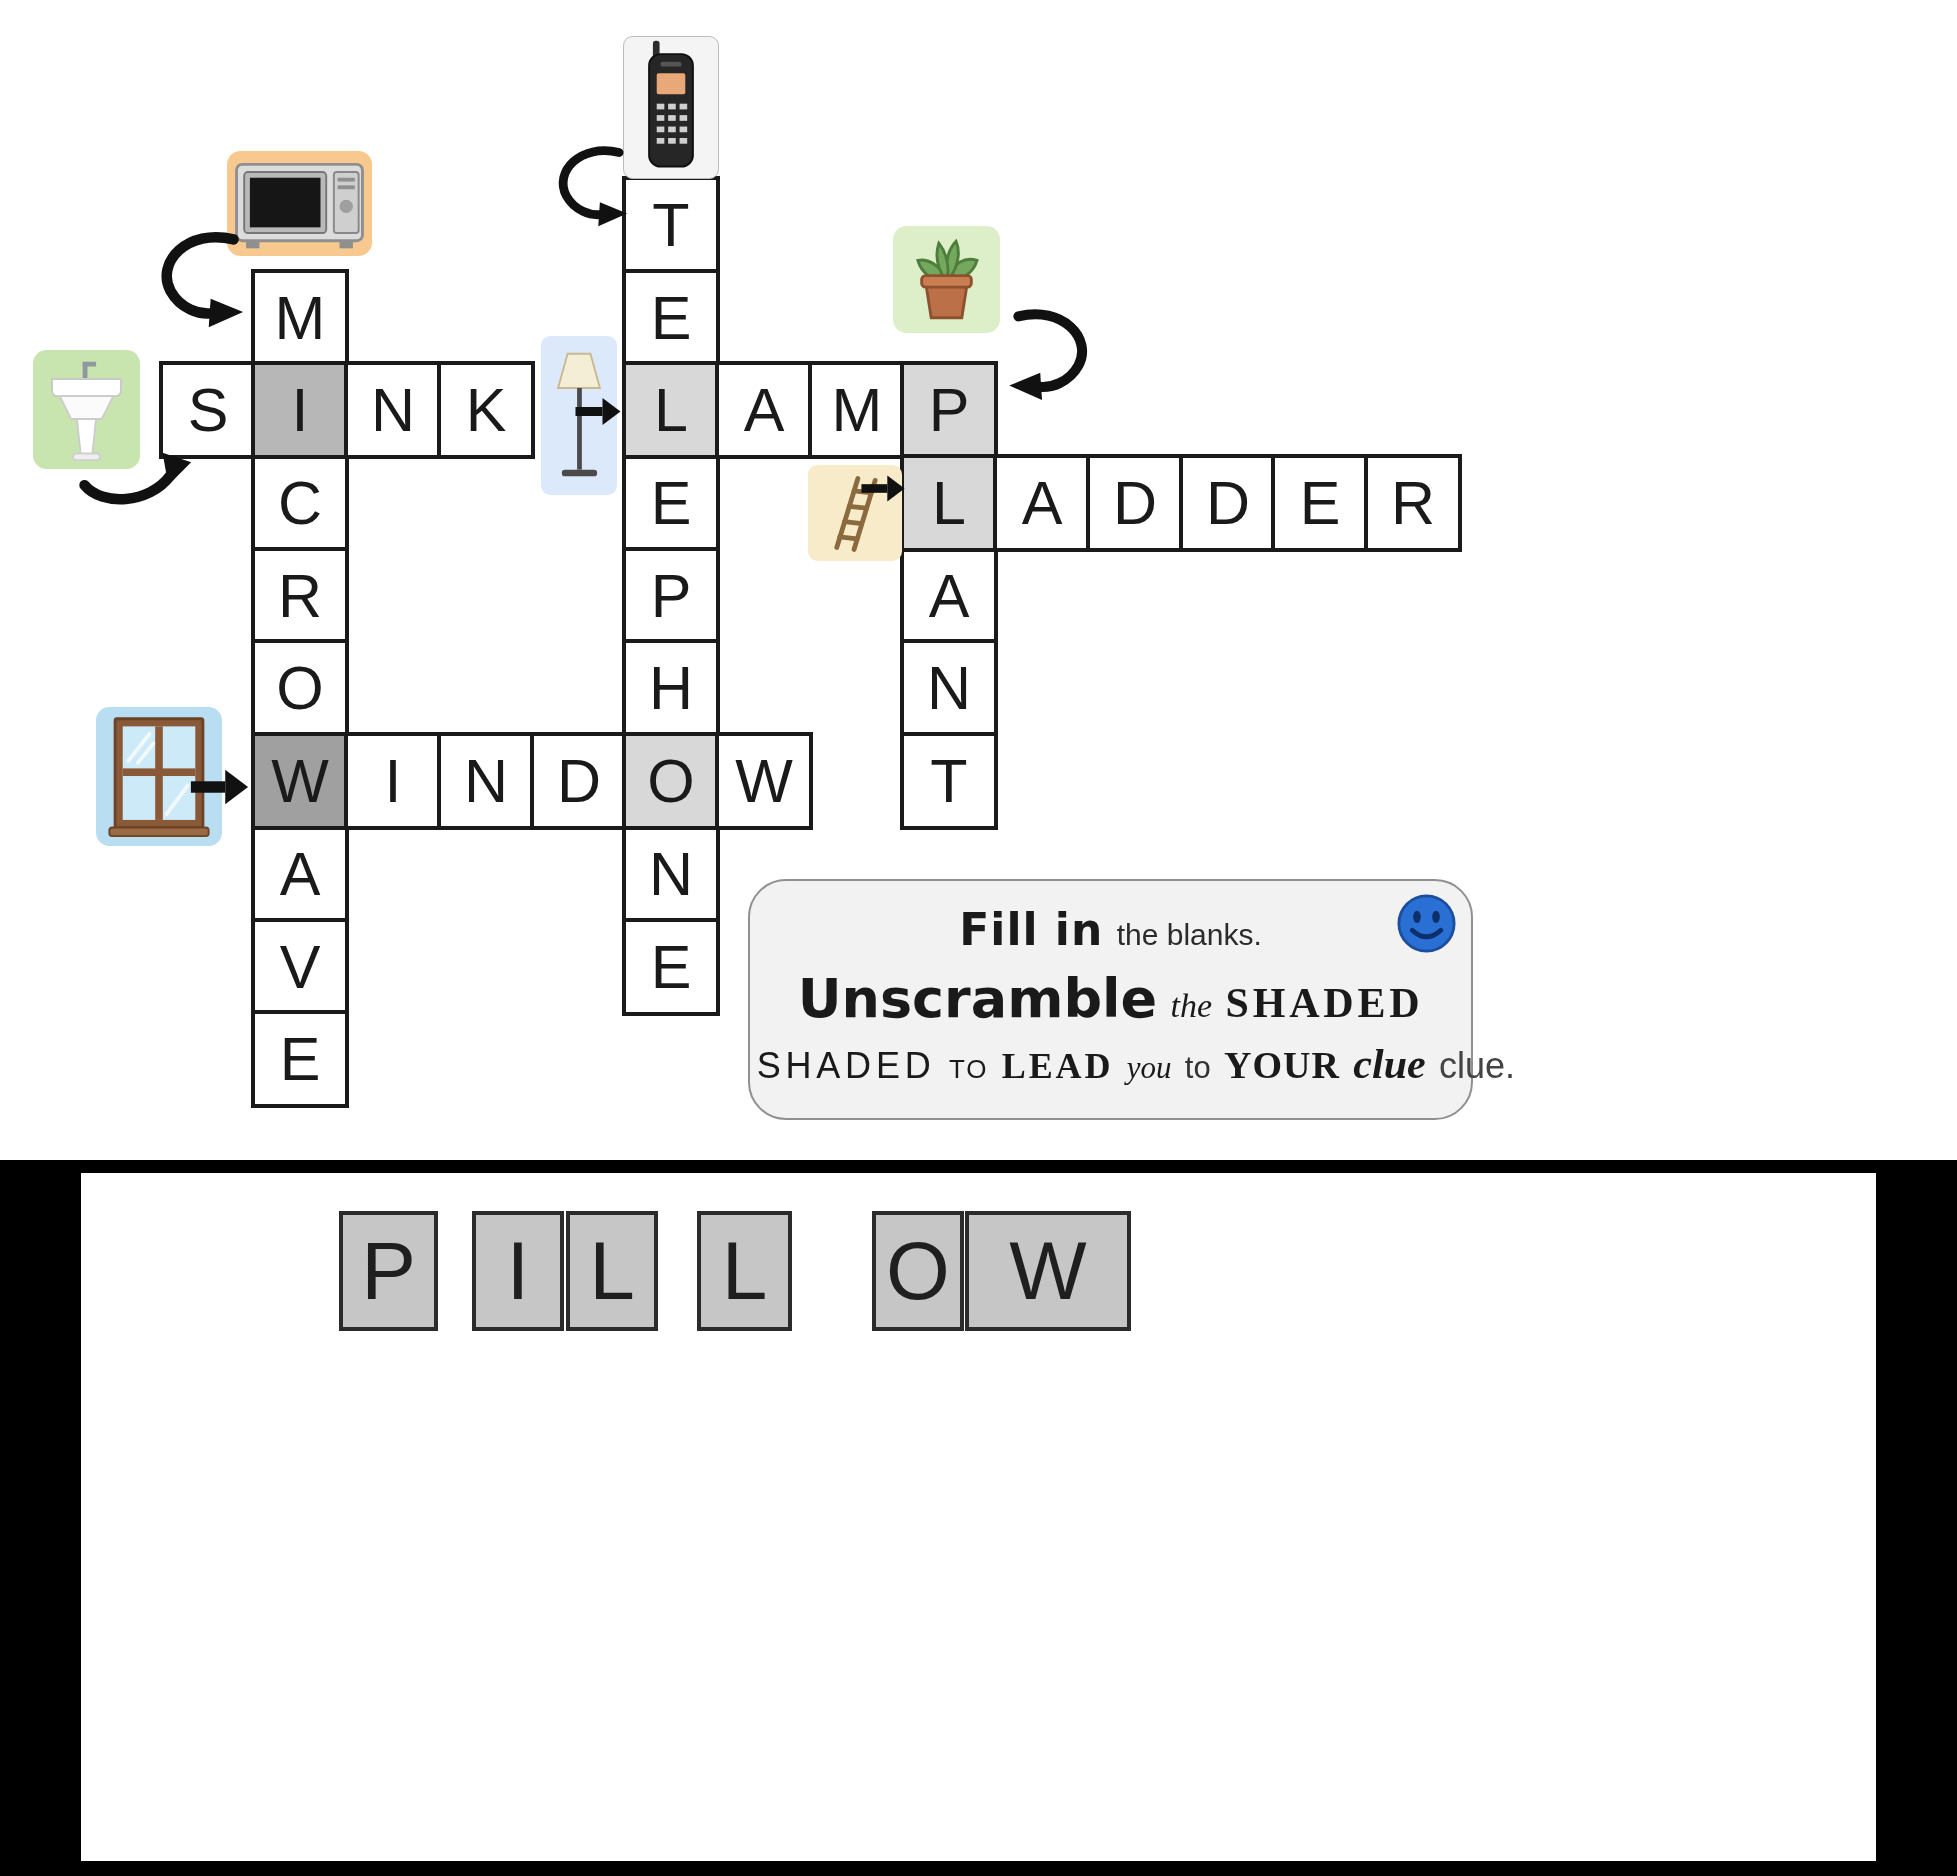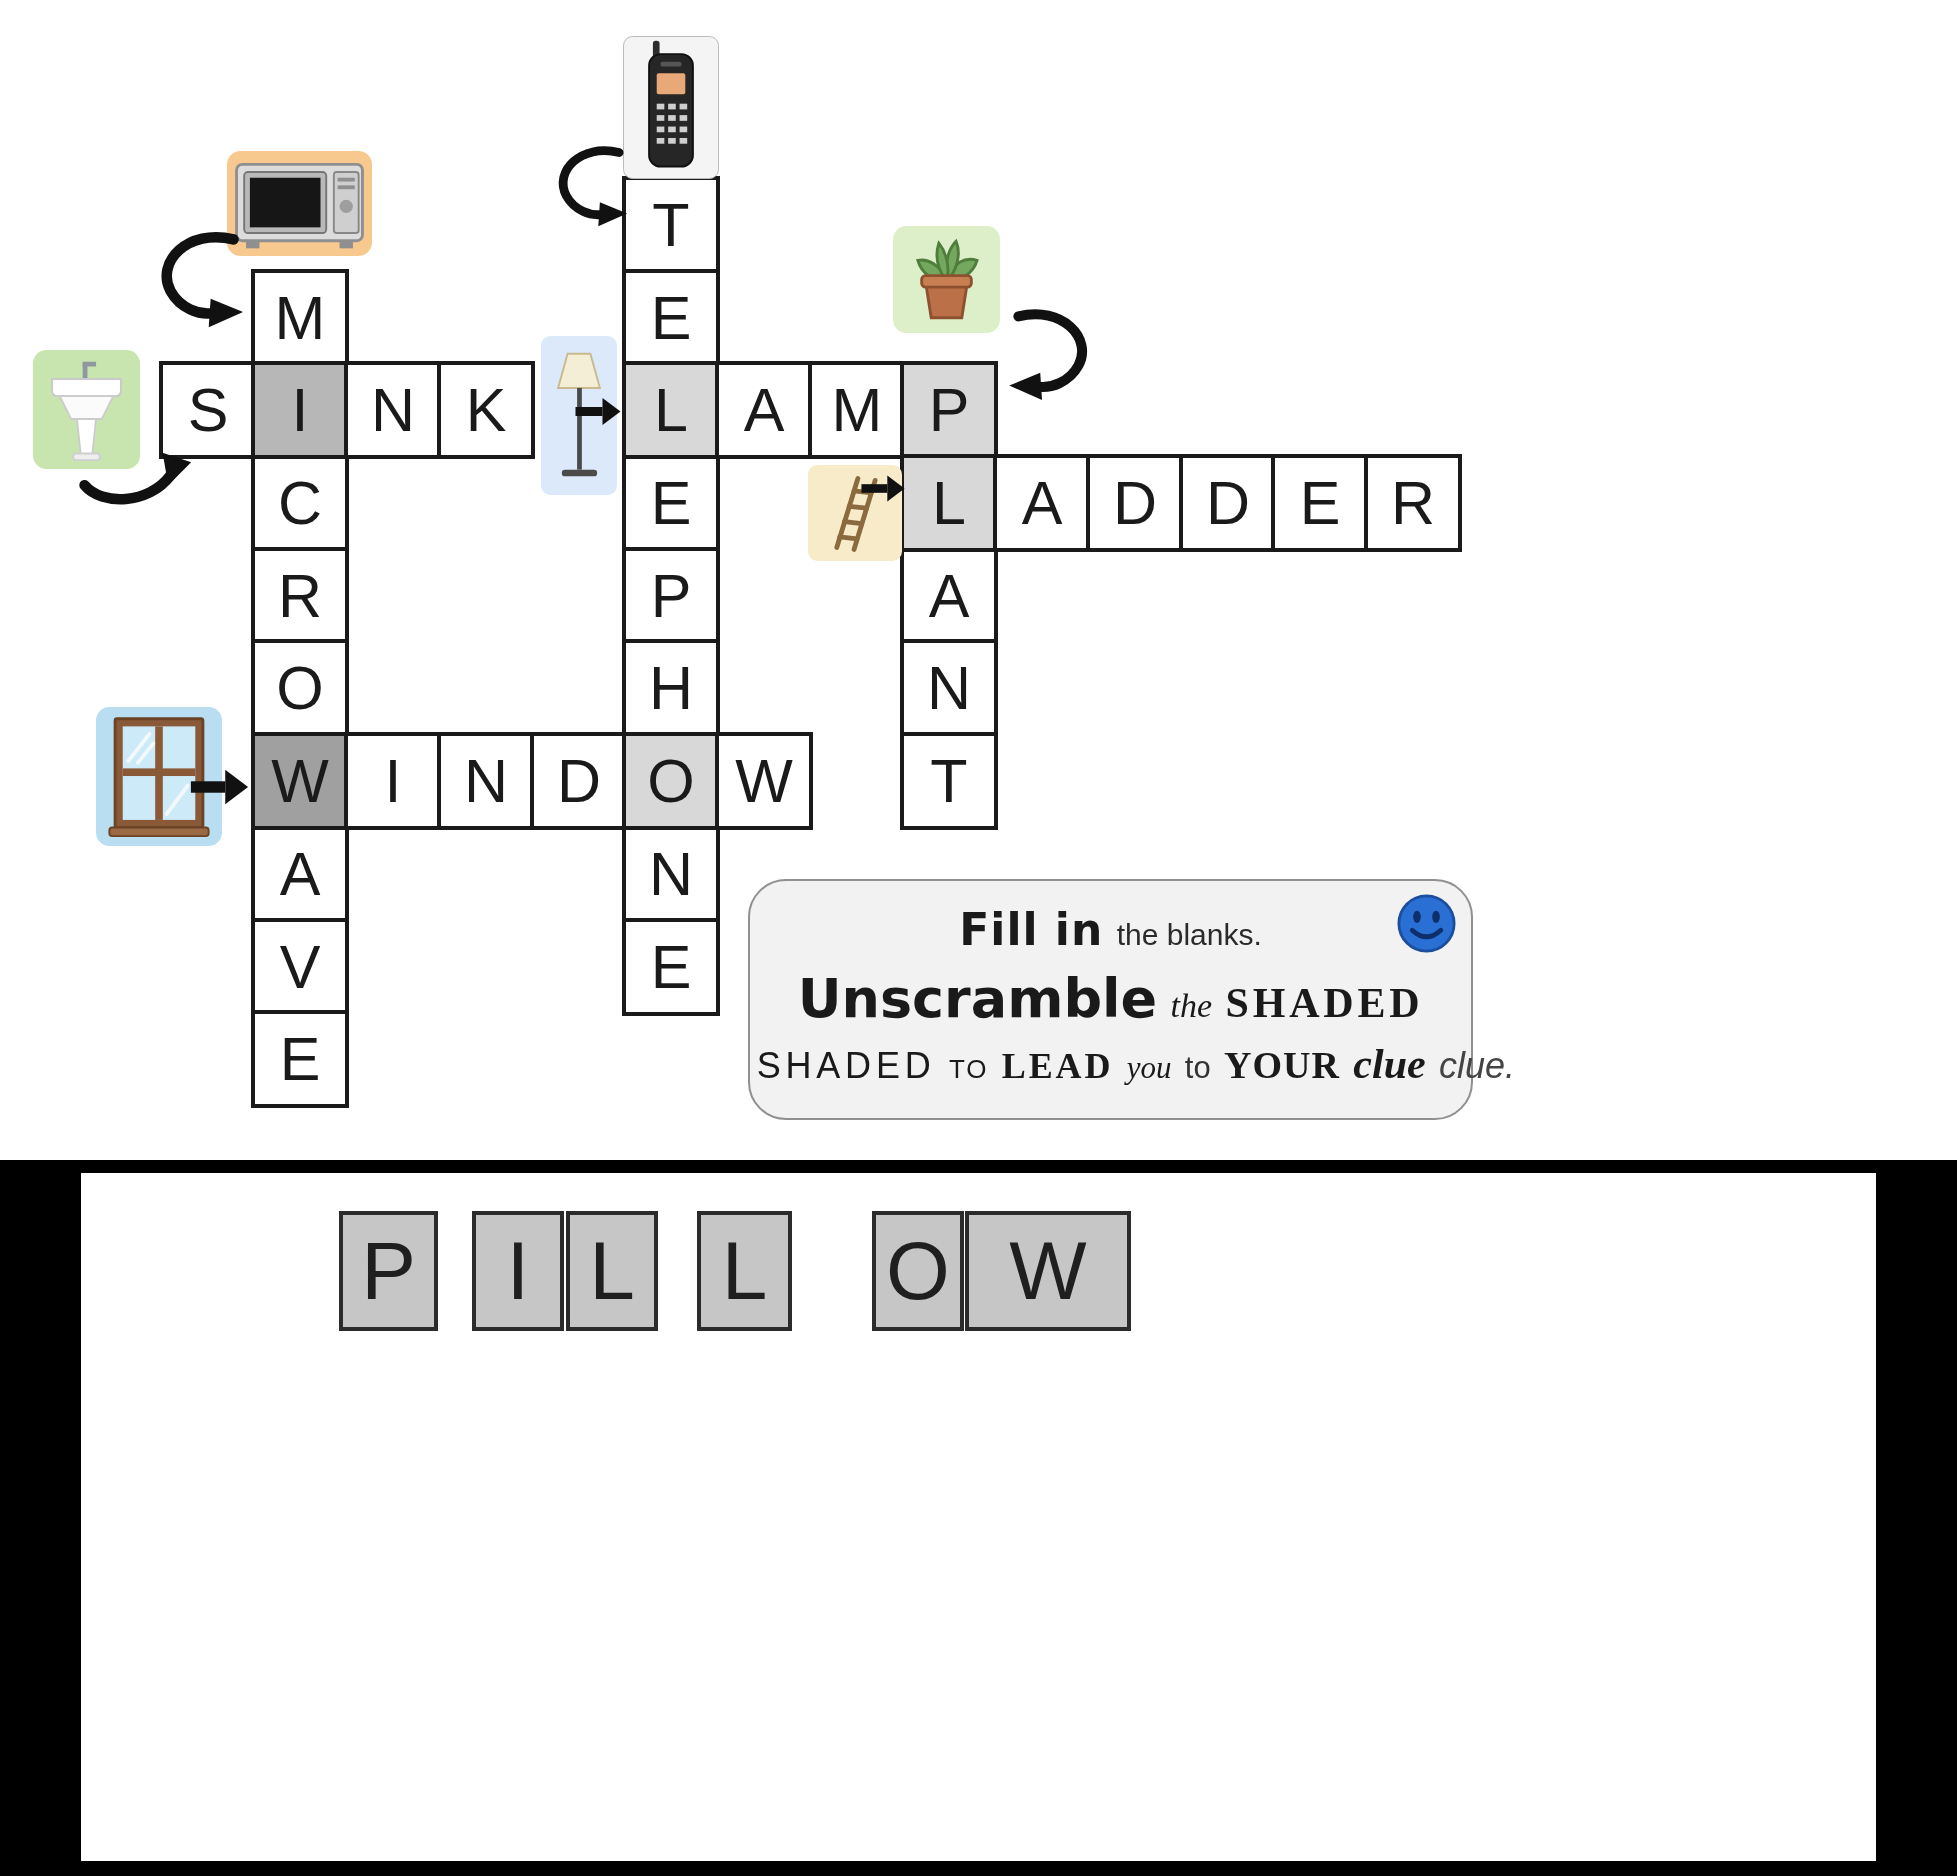--- a/index.html
+++ b/index.html
@@ -56,21 +56,21 @@
   .i2-script  { font-family:"DejaVu Sans", sans-serif; font-weight:bold; font-size:54px; }
   .i2-the     { font-family:"Liberation Serif", serif; font-style:italic; font-size:34px; }
   .i2-shaded  { font-family:"Liberation Serif", serif; font-weight:bold; font-size:42px; letter-spacing:3.8px; }
   .i3-letters { font-family:"Liberation Sans", sans-serif; font-size:36px; letter-spacing:4.8px; }
   .i3-to1     { font-family:"Liberation Sans", sans-serif; font-size:26px; letter-spacing:1.9px; }
   .i3-lead    { font-family:"Liberation Serif", serif; font-weight:bold; font-size:36px; letter-spacing:2.9px; }
   .i3-you     { font-family:"Liberation Serif", serif; font-style:italic; font-size:31px; }
   .i3-to2     { font-family:"Liberation Sans", sans-serif; font-size:31px; color:#333; }
   .i3-your    { font-family:"Liberation Serif", serif; font-weight:bold; font-size:38px; letter-spacing:1px; }
   .i3-next    { font-family:"Liberation Serif", serif; font-weight:bold; font-style:italic; font-size:42px; }
-  .i3-clue    { font-family:"Liberation Sans", sans-serif; font-size:36px; color:#444;font-style:italic; }
+  .i3-clue    { font-family:"Liberation Sans", sans-serif; font-size:36px; color:#444; }
   #smiley { position:absolute; right:15.3px; top:13.4px; width:59px; height:59px; }
 
   
   #answer-frame {
     position:absolute; left:0; top:1160px; width:1958px; height:716px; background:#000000;
   }
   #answer-inner {
     position:absolute; left:81px; top:13.4px; width:1795px; height:688px; background:#ffffff;
   }
   #answer-row { position:absolute; left:0; top:0; width:1958px; height:1876px; pointer-events:none; }

